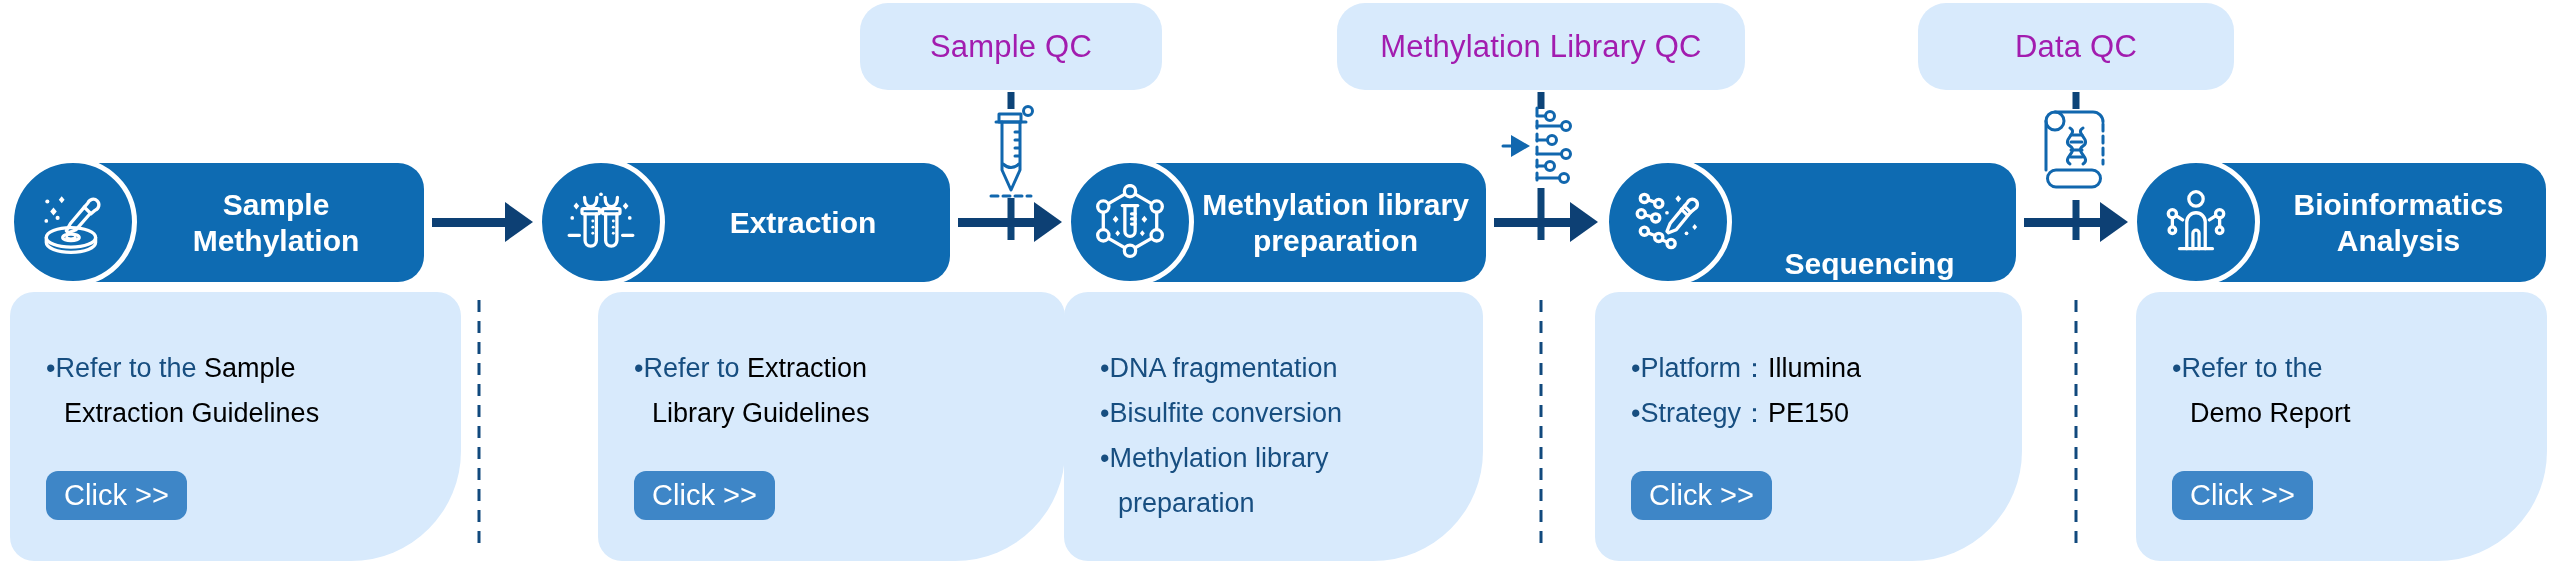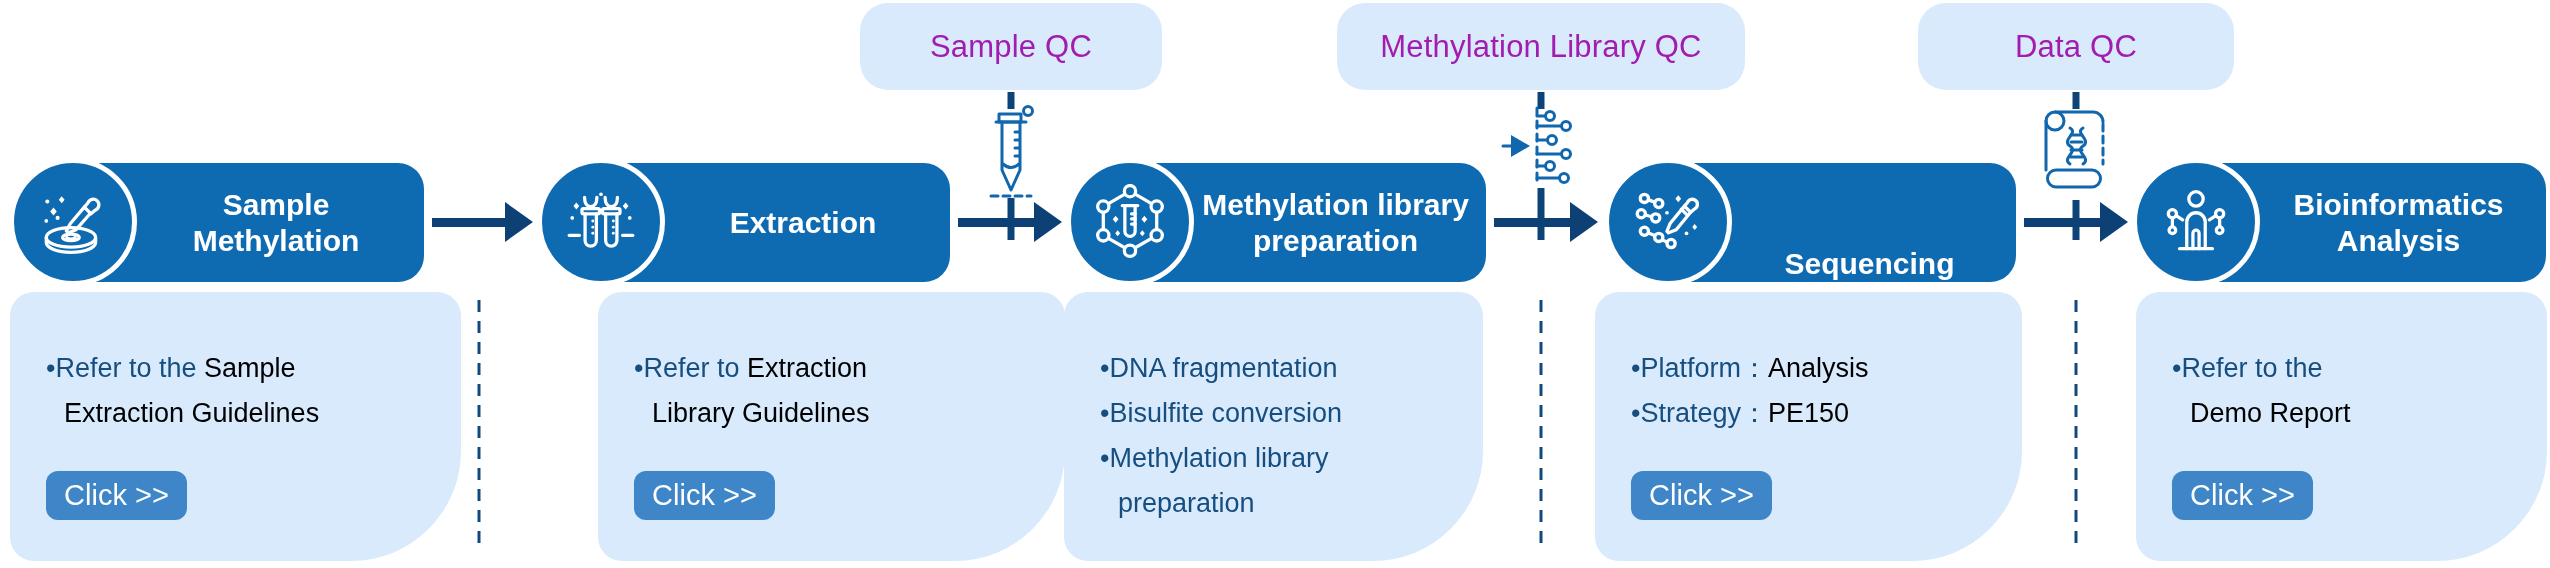--- a/index.html
+++ b/index.html
@@ -266,21 +266,21 @@
     <button class="click-btn">Click &gt;&gt;</button>
   </div>
 
   <div class="card" style="left:1064px;width:419px;">
     <div class="bullet">DNA fragmentation</div>
     <div class="bullet">Bisulfite conversion</div>
     <div class="bullet" style="max-width:330px;">Methylation library preparation</div>
   </div>
 
   <div class="card" style="left:1595px;width:427px;">
-    <div class="bullet"><span>Platform：</span><strong>Analysis</strong></div>
+    <div class="bullet"><span>Platform：</span><strong>Illumina</strong></div>
     <div class="bullet"><span>Strategy：</span><strong>PE150</strong></div>
     <button class="click-btn">Click &gt;&gt;</button>
   </div>
 
   <div class="card" style="left:2136px;width:411px;">
     <div class="bullet">Refer to the</div>
     <div style="padding-left:18px;"><strong>Demo Report</strong></div>
     <button class="click-btn">Click &gt;&gt;</button>
   </div>
 

